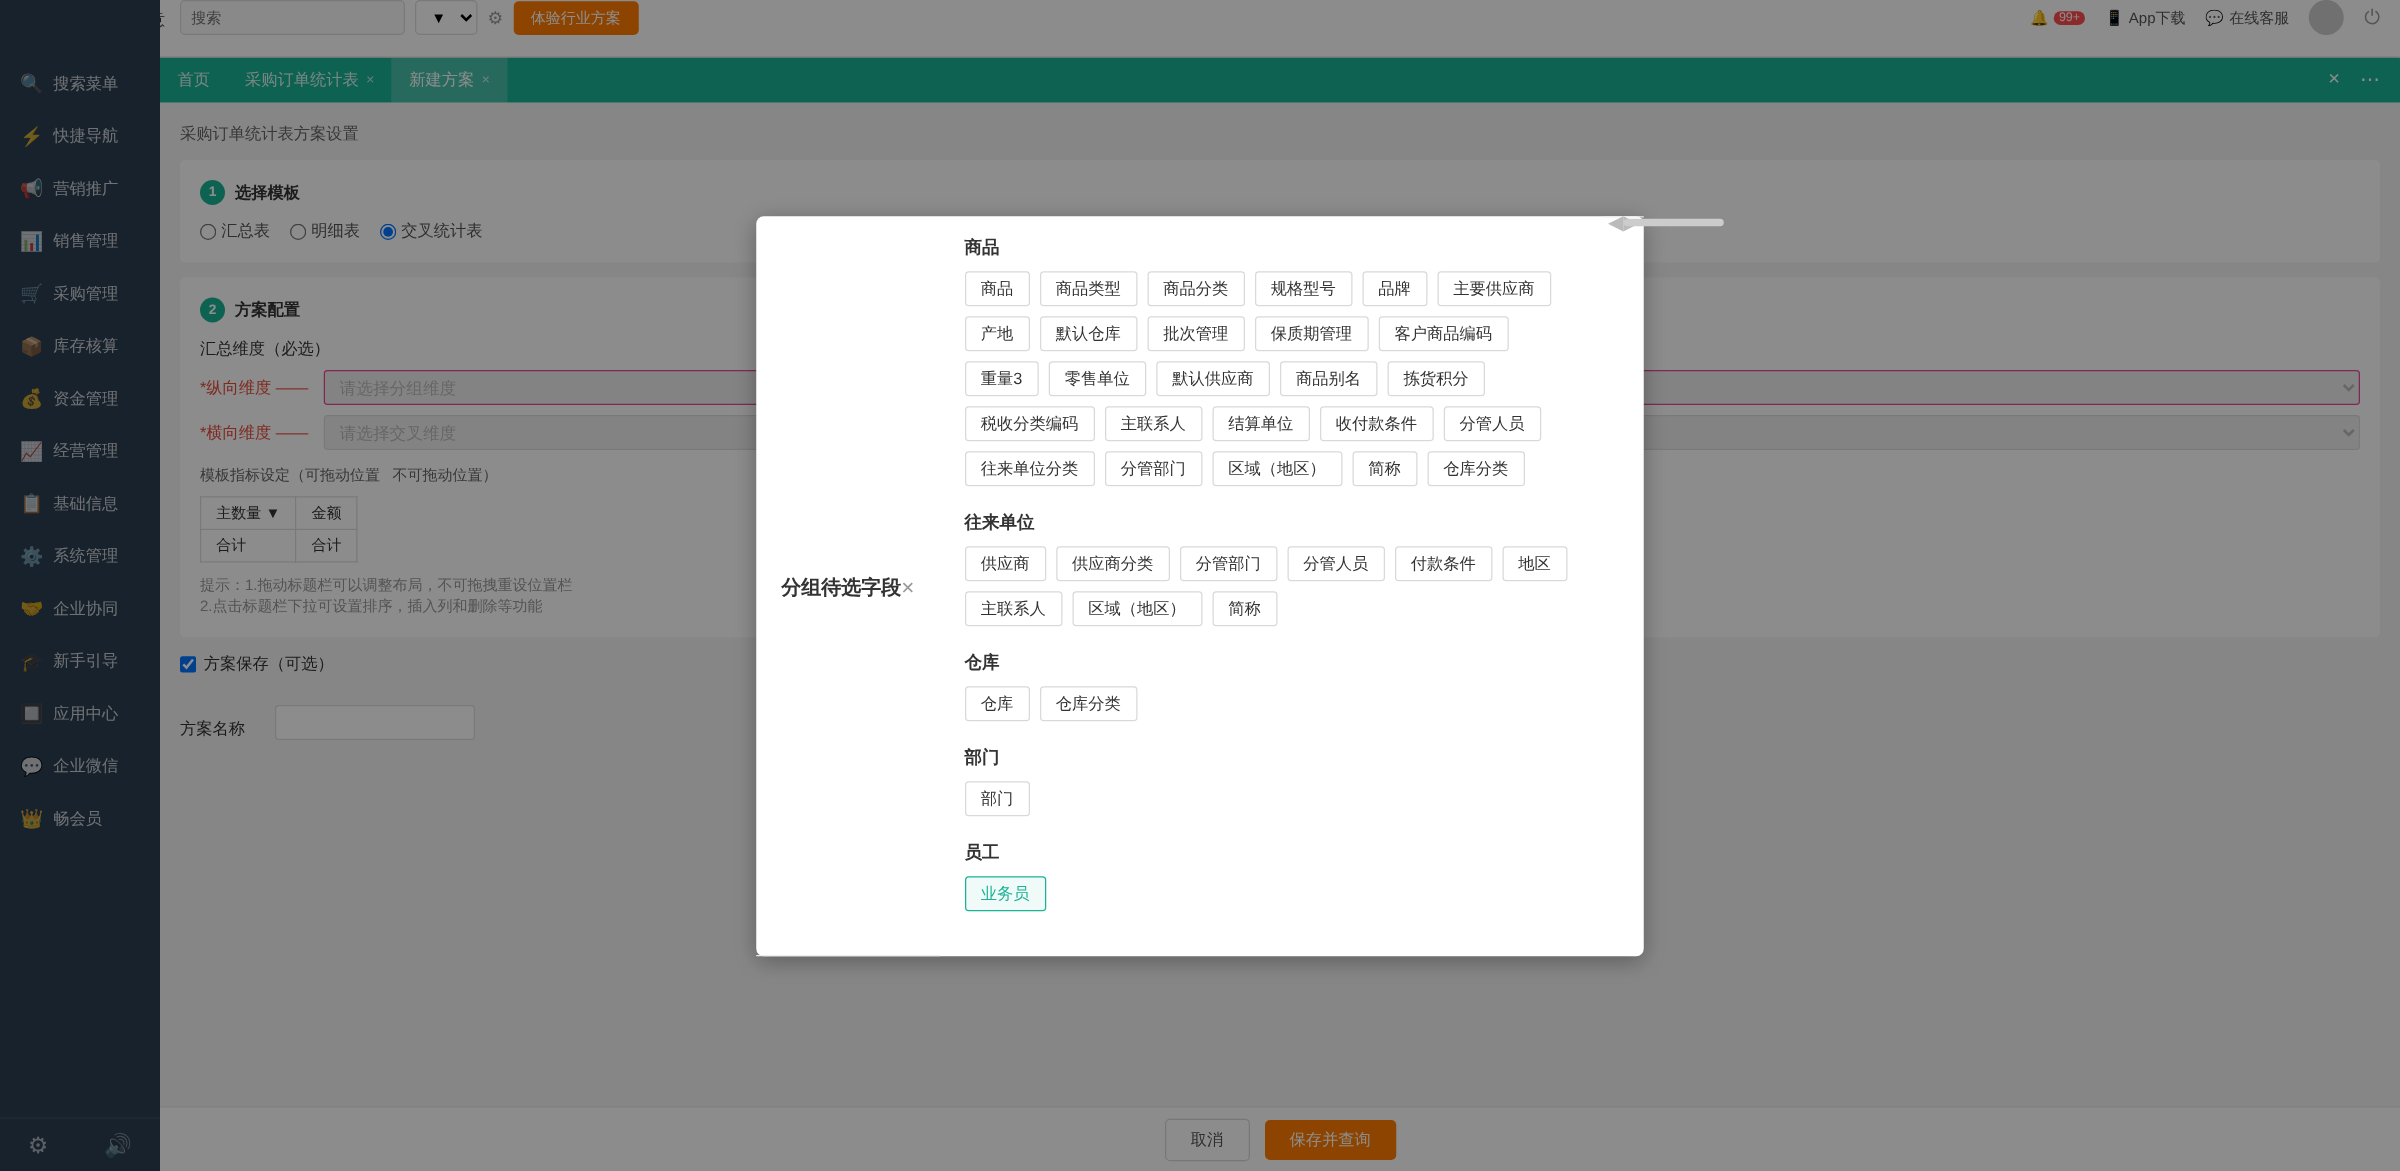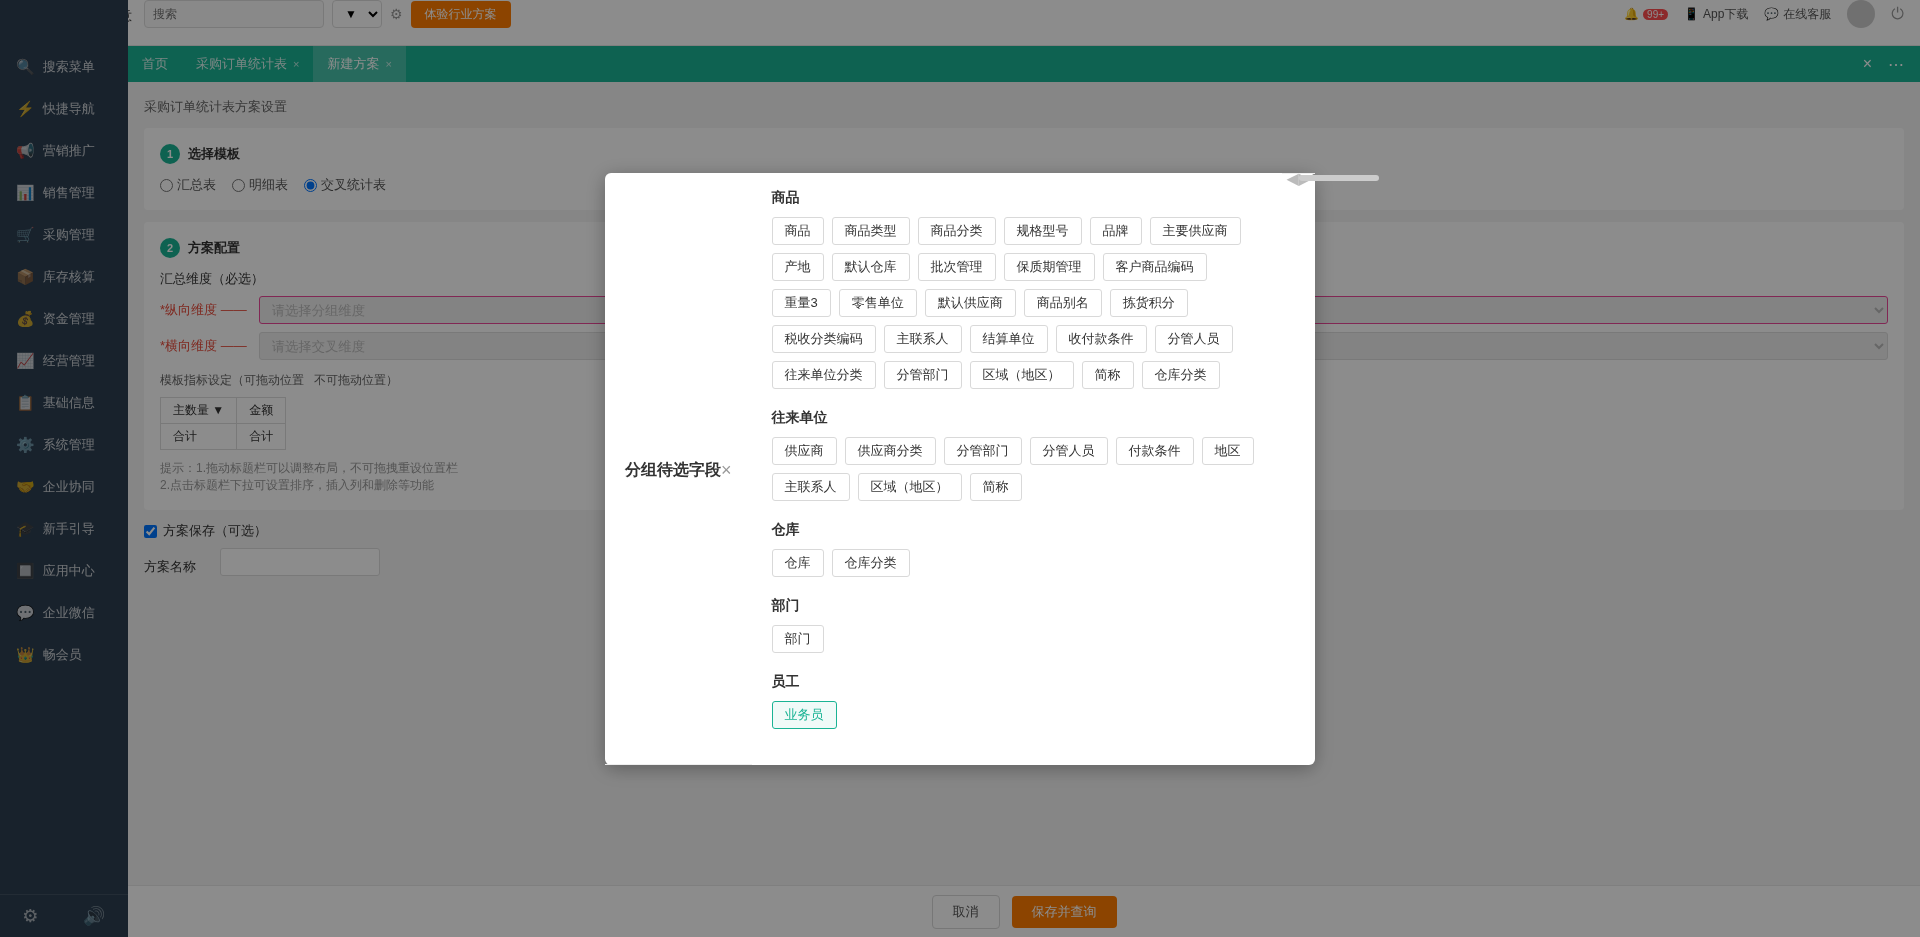--- a/index.html
+++ b/index.html
@@ -409,21 +409,21 @@
       <tr>
         <td style="border:1px solid #ddd;padding:4px 12px;">合计</td>
         <td style="border:1px solid #ddd;padding:4px 12px;">合计</td>
       </tr>
     </tbody>
       </table>
     <div style="font-size:12px;color:#999;margin-top:10px;">提示：1.拖动标题栏可以调整布局，不可拖拽重设位置栏</div>
     <div style="font-size:12px;color:#999;">2.点击标题栏下拉可设置排序，插入列和删除等功能</div>
   </div>
 
-  <div style="display:flex;align-items:center;gap:6px;margin-bottom:8px;">
+  <div style="display:flex;align-items:center;gap:6px;margin-bottom:24px;">
     <input type="checkbox" checked="" style="">
     <span>方案保存（可选）</span>
   </div>
   <div style="display:flex;align-items:flex-end;gap:24px;">
     <span>方案名称</span>
     <input type="text" style="width: 160px; height: 28px; border: 1px solid rgb(221, 221, 221); border-radius: 3px; padding: 0px 8px;">
   </div>
 </div>
 
 <div class="overlay">

